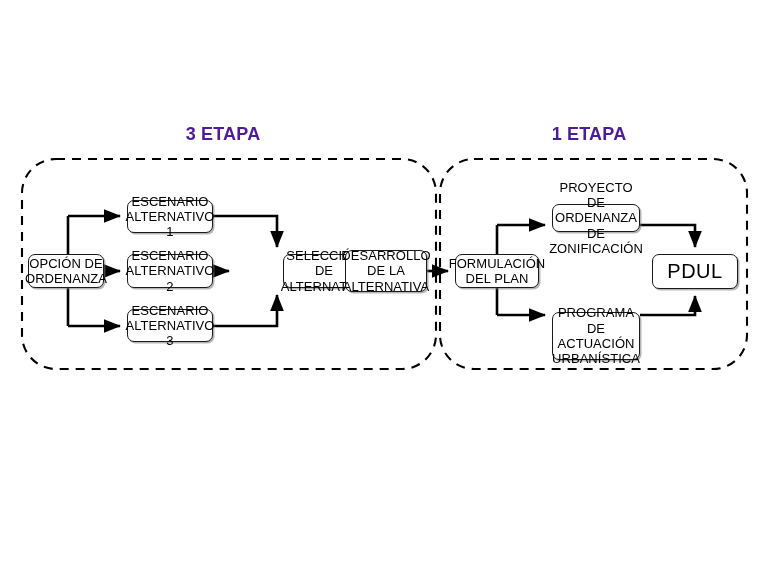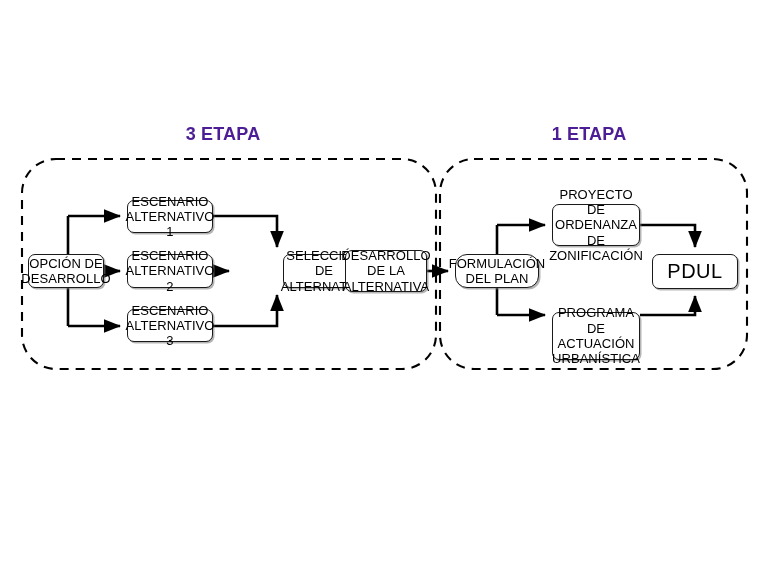--- a/index.html
+++ b/index.html
@@ -109,21 +109,21 @@
 
     <path d="M640,315 L695,315 L695,296" stroke="#000000" stroke-width="2.6" fill="none" marker-end="url(#arrowhead)"></path>
   </svg>
 
   <div class="stage-title" style="left:173px; top:124px; width:100px;">3 ETAPA</div>
 
   <div class="stage-title" style="left:539px; top:124px; width:100px;">1 ETAPA</div>
 
   <div class="node" style="left:28px; top:254px; width:76px; height:34px;">
     <span class="node-label">OPCIÓN DE
-DESARROLLO</span>
+ORDENANZA</span>
   </div>
 
   <div class="node" style="left:127px; top:200px; width:86px; height:33px;">
     <span class="node-label">ESCENARIO
 ALTERNATIVO 1</span>
   </div>
 
   <div class="node" style="left:127px; top:254px; width:86px; height:34px;">
     <span class="node-label">ESCENARIO
 ALTERNATIVO 2</span>
@@ -138,26 +138,26 @@
     <span class="node-label">SELECCIÓN DE
 ALTERNATIVA</span>
   </div>
 
   <div class="node" style="left:345px; top:250px; width:82px; height:42px;">
     <span class="node-label">DESARROLLO
 DE LA
 ALTERNATIVA</span>
   </div>
 
-  <div class="node" style="left:455px; top:254px; width:84px; height:34px;border-radius:12px;">
+  <div class="node" style="left:455px; top:254px; width:84px; height:34px;">
     <span class="node-label">FORMULACIÓN
 DEL PLAN</span>
   </div>
 
-  <div class="node" style="left:552px; top:204px; width:88px; height:42px;">
+  <div class="node" style="left:552px; top:204px; width:88px; height:28px;">
     <span class="node-label">PROYECTO DE
 ORDENANZA DE
 ZONIFICACIÓN</span>
   </div>
 
   <div class="node" style="left:552px; top:312px; width:88px; height:48px;">
     <span class="node-label">PROGRAMA DE
 ACTUACIÓN
 URBANÍSTICA</span>
   </div>

